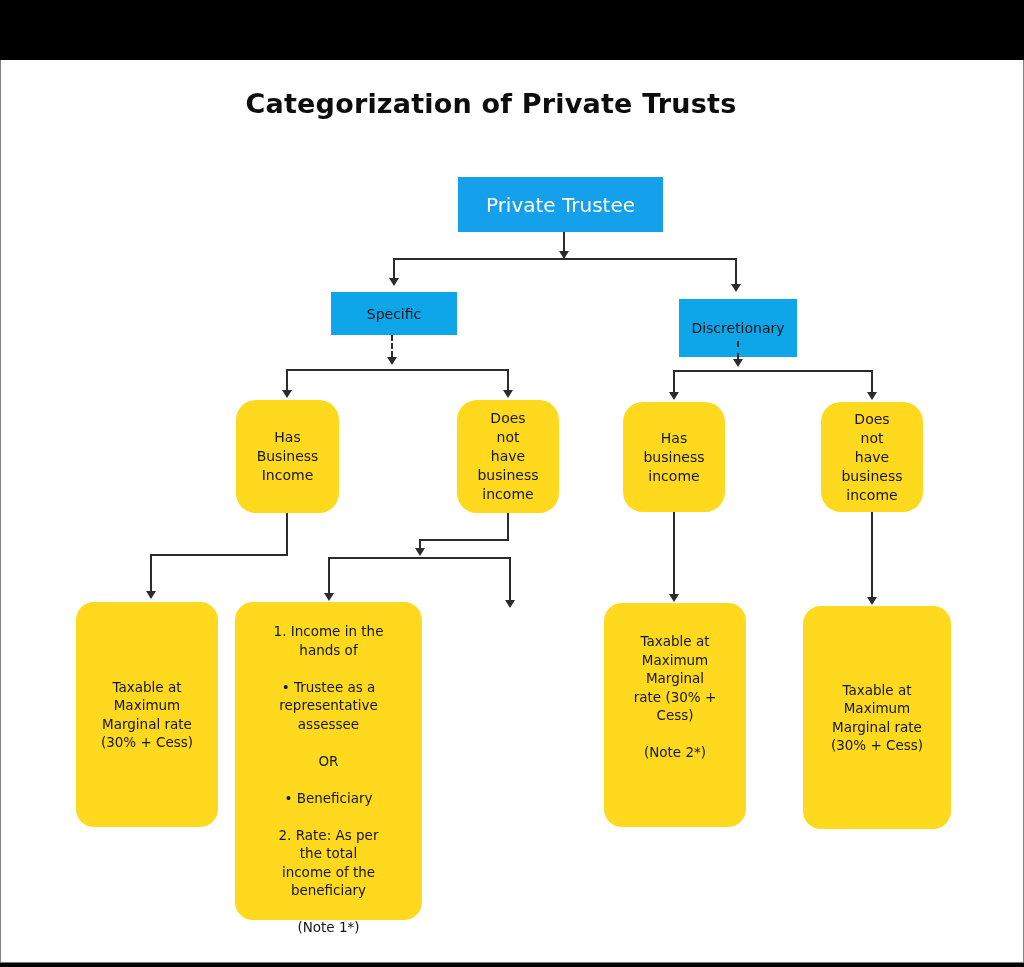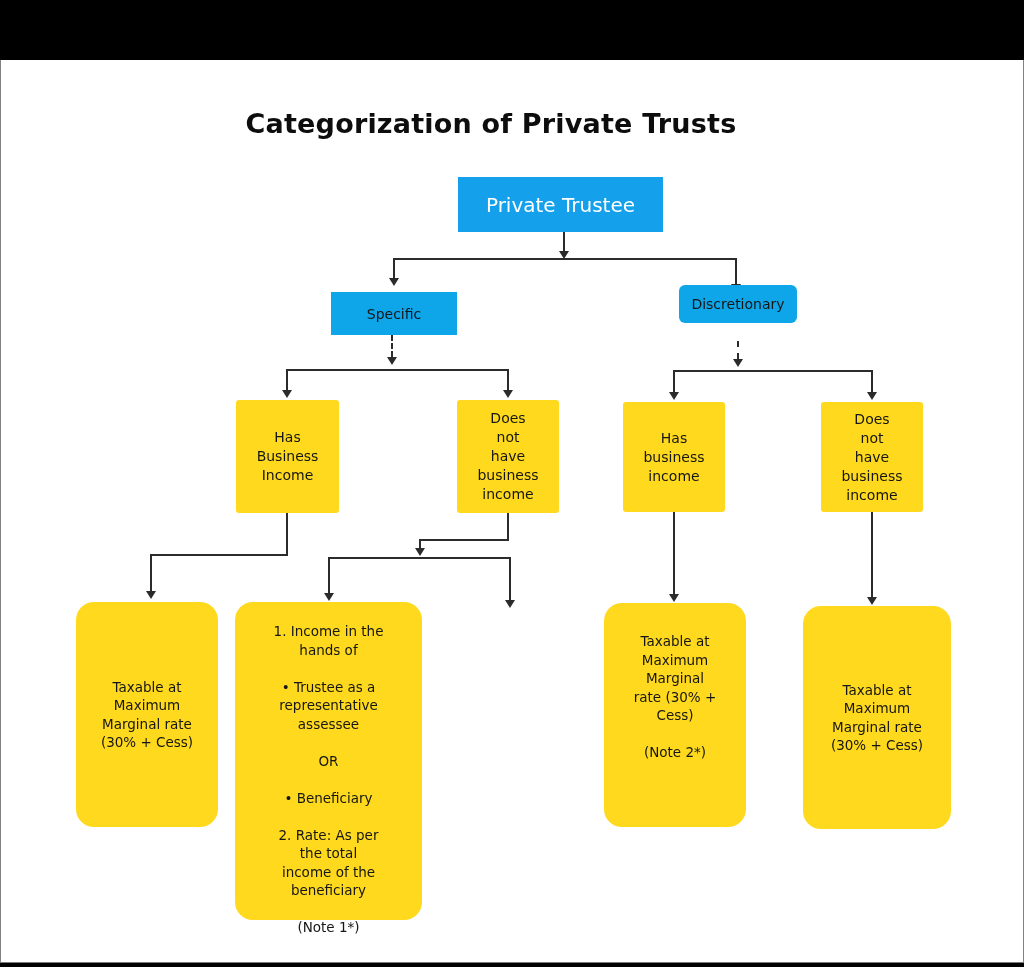--- a/index.html
+++ b/index.html
@@ -12,39 +12,39 @@
   }
   #topbar{position:absolute;left:0;top:0;width:1024px;height:60px;background:#000;}
   #canvas{
     position:absolute;left:0;top:60px;width:1024px;height:903px;background:#fff;
     border-left:1px solid #828282;border-right:1px solid #828282;border-bottom:1px solid #7a7a7a;
   }
   #bottombar{position:absolute;left:0;top:963px;width:1024px;height:4px;background:#000;}
 
   .title{
     position:absolute;left:0;top:28px;width:980px;text-align:center;
-    font-size:27px;font-weight:bold;color:#0d0d0d;letter-spacing:.2px;margin-top:20px;
+    font-size:27px;font-weight:bold;color:#0d0d0d;letter-spacing:.2px;
   }
 
   .rootnode{
     position:absolute;left:457px;top:117px;width:205px;height:55px;
     background:#14A0EA;color:#fff;font-size:20px;
     display:flex;align-items:center;justify-content:center;
   }
 
   .lbl{
     position:absolute;background:#0ea5e9;color:#161616;
     display:flex;align-items:center;justify-content:center;
     font-size:14px;text-align:center;
   }
   .lbl.specific{left:330px;top:232px;width:126px;height:43px;}
-  .lbl.discretionary{left:678px;top:225px;width:118px;height:38px;border-radius:6px;}
+  .lbl.discretionary{left:678px;top:239px;width:118px;height:58px;}
 
   .node{
-    position:absolute;background:#FFD91D;border-radius:3px;
+    position:absolute;background:#FFD91D;border-radius:20px;
     display:flex;align-items:center;justify-content:center;
     font-size:14px;line-height:19px;text-align:center;white-space:pre-line;color:#161616;
   }
   .node.m1{left:235px;top:340px;width:103px;height:113px;}
   .node.m2{left:456px;top:340px;width:102px;height:113px;}
   .node.m3{left:622px;top:342px;width:102px;height:110px;}
   .node.m4{left:820px;top:342px;width:102px;height:110px;}
 
   .leaf{
     position:absolute;background:#FFD91D;border-radius:18px;

